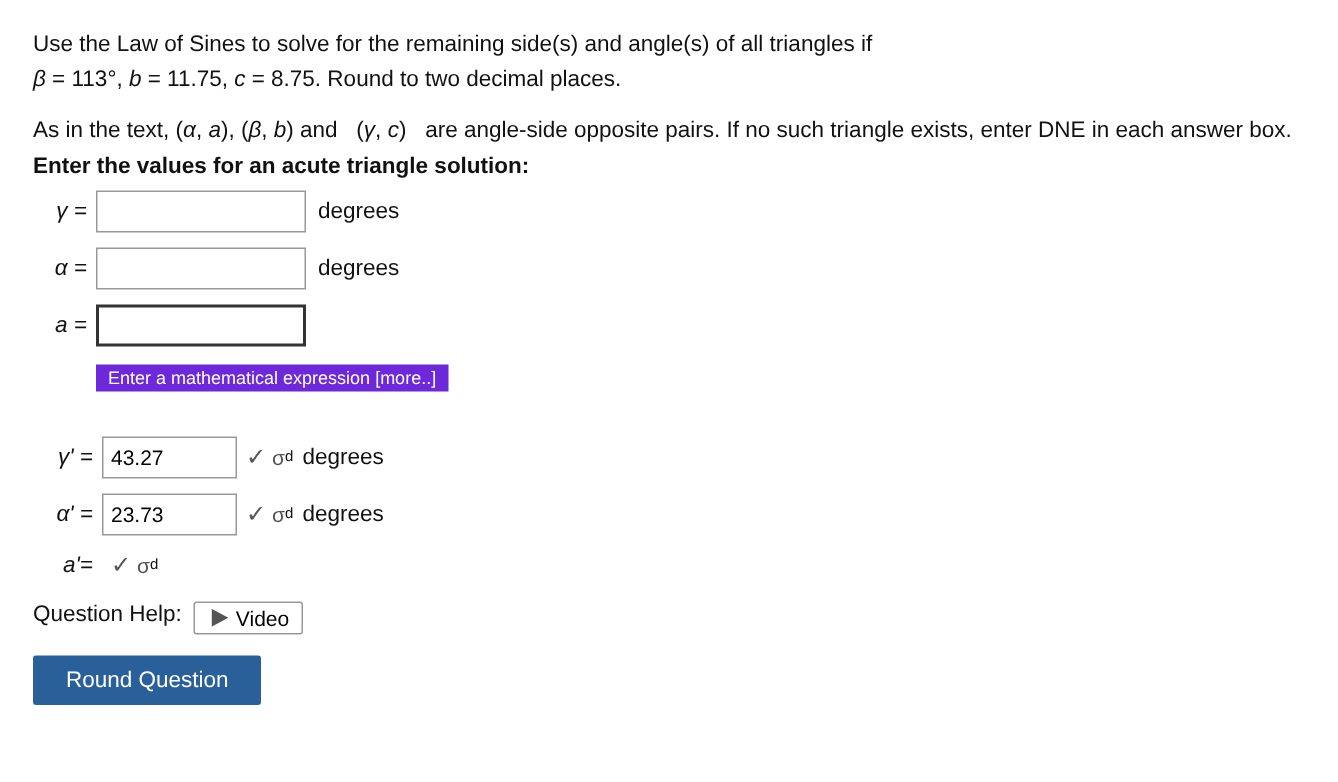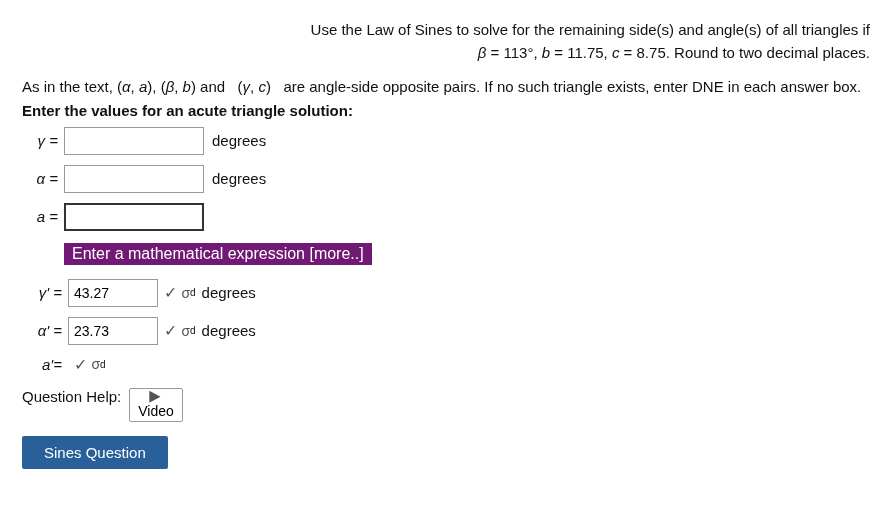--- a/index.html
+++ b/index.html
@@ -8,21 +8,20 @@
       font-family: Arial, sans-serif;
       font-size: 15px;
       color: #111;
       padding: 18px 22px;
       width: 892px;
       min-height: 521px;
     }
     .problem-text {
       line-height: 1.55;
       margin-bottom: 10px;
-      text-align: right;
     }
     .pair-text {
       line-height: 1.55;
       margin-bottom: 4px;
     }
     .section-label {
       font-weight: bold;
       margin-bottom: 8px;
     }
     .field-row {
@@ -46,28 +45,28 @@
       outline: none;
     }
     .field-input.active-focus {
       border: 2px solid #333;
     }
     .field-unit {
       margin-left: 8px;
       font-size: 15px;
     }
     .tooltip-box {
-      background: #701a75;
+      background: #6d28d9;
       color: #fff;
-      font-size: 16px;
+      font-size: 12px;
       padding: 2px 8px;
       margin-top: 2px;
       display: inline-block;
       margin-left: 42px;
-      margin-bottom: 6px;
+      margin-bottom: 22px;
     }
     
     .obtuse-row {
       display: flex;
       align-items: center;
       margin-bottom: 10px;
     }
     .obtuse-label {
       width: 46px;
       font-style: italic;
@@ -107,21 +106,20 @@
     .video-btn {
       display: inline-flex;
       align-items: center;
       background: #fff;
       border: 1px solid #999;
       padding: 2px 8px;
       margin-left: 8px;
       font-size: 14px;
       cursor: pointer;
       border-radius: 2px;
-      flex-direction: column;
     }
     .submit-btn {
       background: #2a6099;
       color: #fff;
       border: none;
       padding: 8px 22px;
       font-size: 15px;
       cursor: pointer;
       border-radius: 2px;
     }
@@ -203,16 +201,16 @@
 
 <div class="question-help">
   <span>Question Help:</span>
   <button class="video-btn">
     <span style="display:inline-block;width:14px;height:12px;background:#555;clip-path:polygon(20% 0%,20% 100%,100% 50%);margin-right:5px;"></span>
     <span>Video</span>
   </button>
 </div>
 
 
-<button class="submit-btn">Sines Question</button>
+<button class="submit-btn">Round Question</button>
 
 
 
 
 </body></html>

